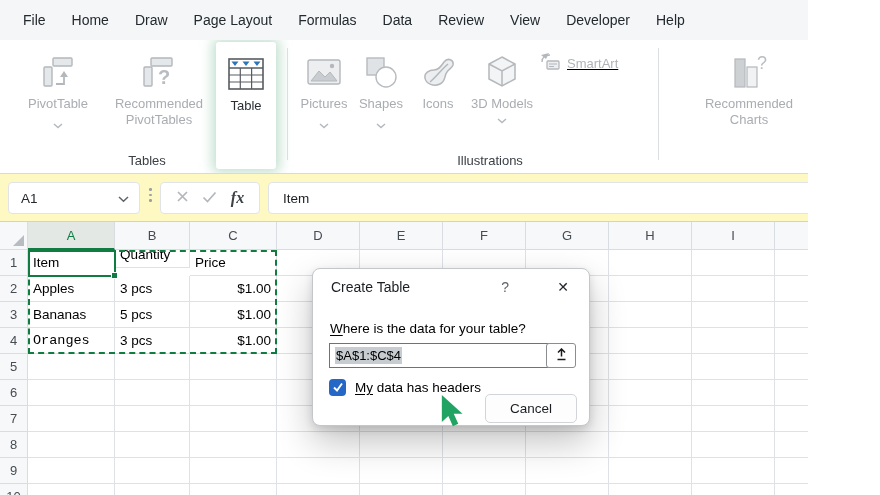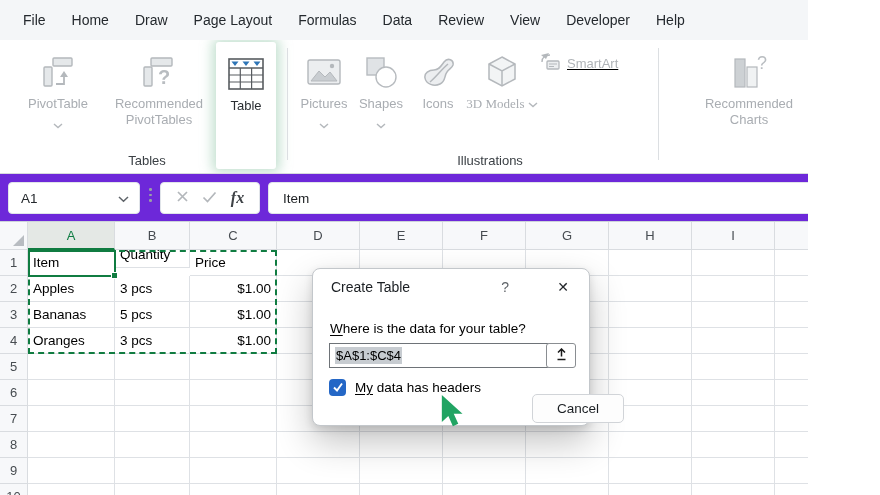--- a/index.html
+++ b/index.html
@@ -41,21 +41,21 @@
 
   .charts-big { position:absolute; left:688px; top:0; width:122px; }
   .chart-minis { position:absolute; left:808px; top:8px; }
   .mini-row { display:flex; align-items:center; height:32px; }
   .mini-row .chevblock { margin:0 0 0 5px; }
   .edge-icons { position:absolute; left:862px; top:8px; }
   .edge-row { height:32px; display:flex; align-items:center; }
 
   
   .fbar { position:absolute; left:0; top:174px; width:880px; height:48px;
-          background:#6d28d9; border-bottom:1px solid #cdd3da; }
+          background:#fef9c3; border-bottom:1px solid #cdd3da; }
   .namebox { position:absolute; left:8px; top:8px; width:132px; height:32px; background:#fff;
              border:1px solid #e0e4e9; border-radius:4px; display:flex; align-items:center;
              padding:0 10px 0 12px; font-size:13.5px; color:#24282c; }
   .namebox .nchev { margin-left:auto; }
   .dots { position:absolute; left:149px; top:14px; display:flex; flex-direction:column; gap:3px; }
   .dots i { width:2.5px; height:2.5px; background:#9aa0a6; border-radius:50%; }
   .fxgroup { position:absolute; left:160px; top:8px; width:100px; height:32px; background:#fff;
              border:1px solid #e0e4e9; border-radius:4px; display:flex; align-items:center;
              justify-content:space-around; padding:0 8px; }
   .fxlabel { font-style:italic; font-family:"Liberation Serif", serif; font-weight:700;
@@ -103,21 +103,21 @@
   .dinput .seltxt { background:#c7ccd1; padding:1px 1px; }
   .rangebtn { position:absolute; right:13px; top:74px; width:30px; height:25px; background:#fff;
             border:1px solid #8a8e92; border-radius:3px; display:flex; align-items:center; justify-content:center; }
   .cbrow { position:absolute; left:16px; top:110px; display:flex; align-items:center; }
   .checkbox { width:17px; height:17px; background:#2467c6; border-radius:4px; display:flex;
             align-items:center; justify-content:center; }
   .cblabel { margin-left:9px; font-size:13.5px; color:#000; }
   .dbtn { position:absolute; top:125px; height:29px; background:#fdfdfd; border-radius:5px;
           font-size:13.5px; color:#1b1f23; display:flex; align-items:center; justify-content:center; }
   .okbtn { left:62px; width:86px; border:1.6px solid #1070c0; }
-  .cancelbtn { left:172px; width:92px; border:1px solid #d1d4d8;margin-left:47px; }
+  .cancelbtn { left:172px; width:92px; border:1px solid #d1d4d8; }
 
   .cursor { position:absolute; left:440px; top:395px; z-index:9; }
 </style>
 </head>
 <body>
 
 <div class="app">
 
   <div class="menubar" id="menubar">
       <div class="mtab">File</div>
@@ -216,21 +216,21 @@
       <div class="big-btn" style="width:56px;">
         <div class="icn">
           <svg width="32" height="32" viewBox="0 0 32 32">
             <path d="M22 6 c4 -5 10 -2 9 3 c-1 3 -4 4 -6 7 c-3 4 -1 9 -7 12 c-6 3 -14 0 -15 -6 c-1 -5 4 -8 9 -8 c5 0 7 -4 10 -8 z" fill="#eceef0" stroke="#b4b8bc" stroke-width="1.5"></path>
             <path d="M8 26 C14 21 19 14 26 8" fill="none" stroke="#b4b8bc" stroke-width="1.5"></path>
           </svg>
         </div>
         <div class="lbl">Icons</div>
       </div>
 
-      <div class="big-btn" style="width:72px;font-family:Liberation Serif, serif;">
+      <div class="big-btn" style="width:72px;">
         <div class="icn">
           <svg width="32" height="32" viewBox="0 0 32 32">
             <polygon points="16,1 29,8 29,23 16,30 3,23 3,8" fill="#f2f4f5" stroke="#b4b8bc" stroke-width="1.5"></polygon>
             <path d="M3 8 L16 15 L29 8 M16 15 L16 30" fill="none" stroke="#b4b8bc" stroke-width="1.5"></path>
           </svg>
         </div>
         <div class="lbl"><span>3D Models</span>
           <svg width="10" height="6">
               <path d="M1 1 L5 4.6 L9 1" stroke="#b4b8bc" stroke-width="1.4" fill="none"></path>
             </svg>
@@ -398,21 +398,21 @@
       <div class="cell" style="left: 115px; top: 80px; width: 75px;">5 pcs</div>
       <div class="cell right" style="left: 190px; top: 80px; width: 87px;">$1.00</div>
       <div class="cell" style="left: 277px; top: 80px; width: 83px;"></div>
       <div class="cell" style="left: 360px; top: 80px; width: 83px;"></div>
       <div class="cell" style="left: 443px; top: 80px; width: 83px;"></div>
       <div class="cell" style="left: 526px; top: 80px; width: 83px;"></div>
       <div class="cell" style="left: 609px; top: 80px; width: 83px;"></div>
       <div class="cell" style="left: 692px; top: 80px; width: 83px;"></div>
       <div class="cell" style="left: 775px; top: 80px; width: 83px;"></div>
       <div class="cell" style="left: 858px; top: 80px; width: 83px;"></div>
-      <div class="cell" style="left: 28px; top: 106px; width: 87px;">Oranges</div>
+      <div class="cell" style="left: 28px; top: 106px; width: 87px; font-family: Liberation Mono, monospace;">Oranges</div>
       <div class="cell" style="left: 115px; top: 106px; width: 75px;">3 pcs</div>
       <div class="cell right" style="left: 190px; top: 106px; width: 87px;">$1.00</div>
       <div class="cell" style="left: 277px; top: 106px; width: 83px;"></div>
       <div class="cell" style="left: 360px; top: 106px; width: 83px;"></div>
       <div class="cell" style="left: 443px; top: 106px; width: 83px;"></div>
       <div class="cell" style="left: 526px; top: 106px; width: 83px;"></div>
       <div class="cell" style="left: 609px; top: 106px; width: 83px;"></div>
       <div class="cell" style="left: 692px; top: 106px; width: 83px;"></div>
       <div class="cell" style="left: 775px; top: 106px; width: 83px;"></div>
       <div class="cell" style="left: 858px; top: 106px; width: 83px;"></div>

